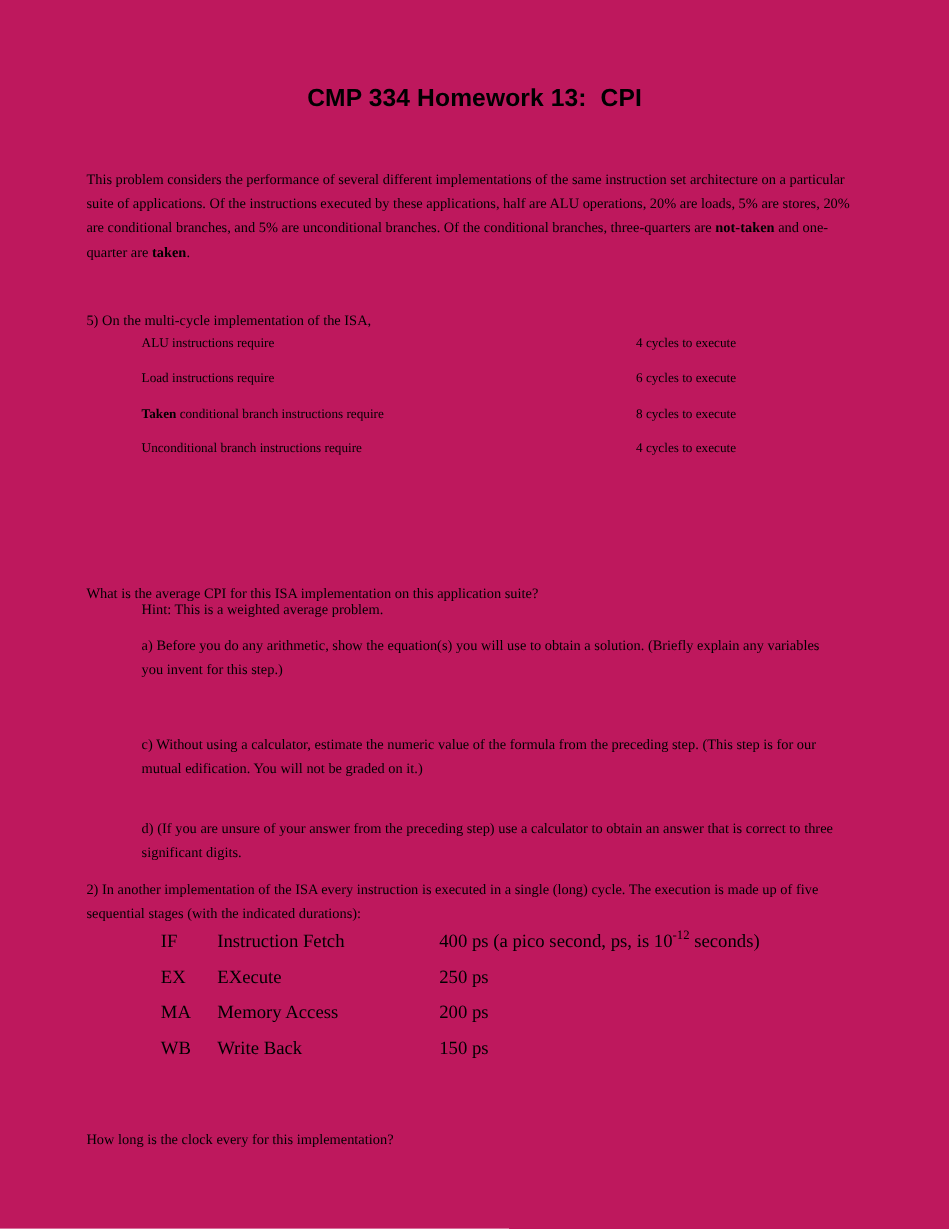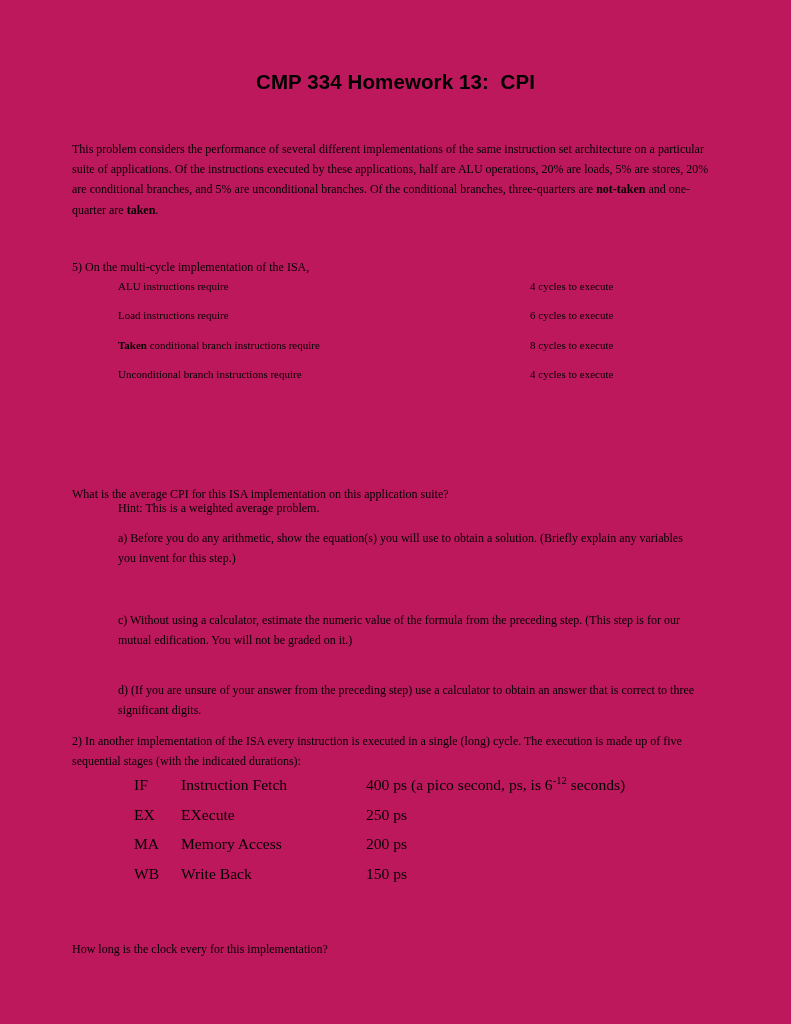--- a/index.html
+++ b/index.html
@@ -141,21 +141,21 @@
 
   <p class="body-block sub-d">d)  (If you are unsure of your answer from the preceding step) use a calculator to obtain an answer that is correct to three significant digits.</p>
 
   <p class="body-block q2-line">2)  In another implementation of the ISA every instruction is executed in a single (long) cycle.  The execution is made up of five sequential stages (with the indicated durations):</p>
 
   <table class="stages-table">
     <tbody>
       <tr>
         <td class="s1">IF</td>
         <td class="s2">Instruction Fetch</td>
-        <td class="s3"><span>400 ps (a pico second, ps, is 6</span><sup>-12</sup><span> seconds)</span></td>
+        <td class="s3"><span>400 ps (a pico second, ps, is 10</span><sup>-12</sup><span> seconds)</span></td>
       </tr>
       <tr>
         <td class="s1">EX</td>
         <td class="s2">EXecute</td>
         <td class="s3"><span>250 ps</span><sup></sup><span></span></td>
       </tr>
       <tr>
         <td class="s1">MA</td>
         <td class="s2">Memory Access</td>
         <td class="s3"><span>200 ps</span><sup></sup><span></span></td>

